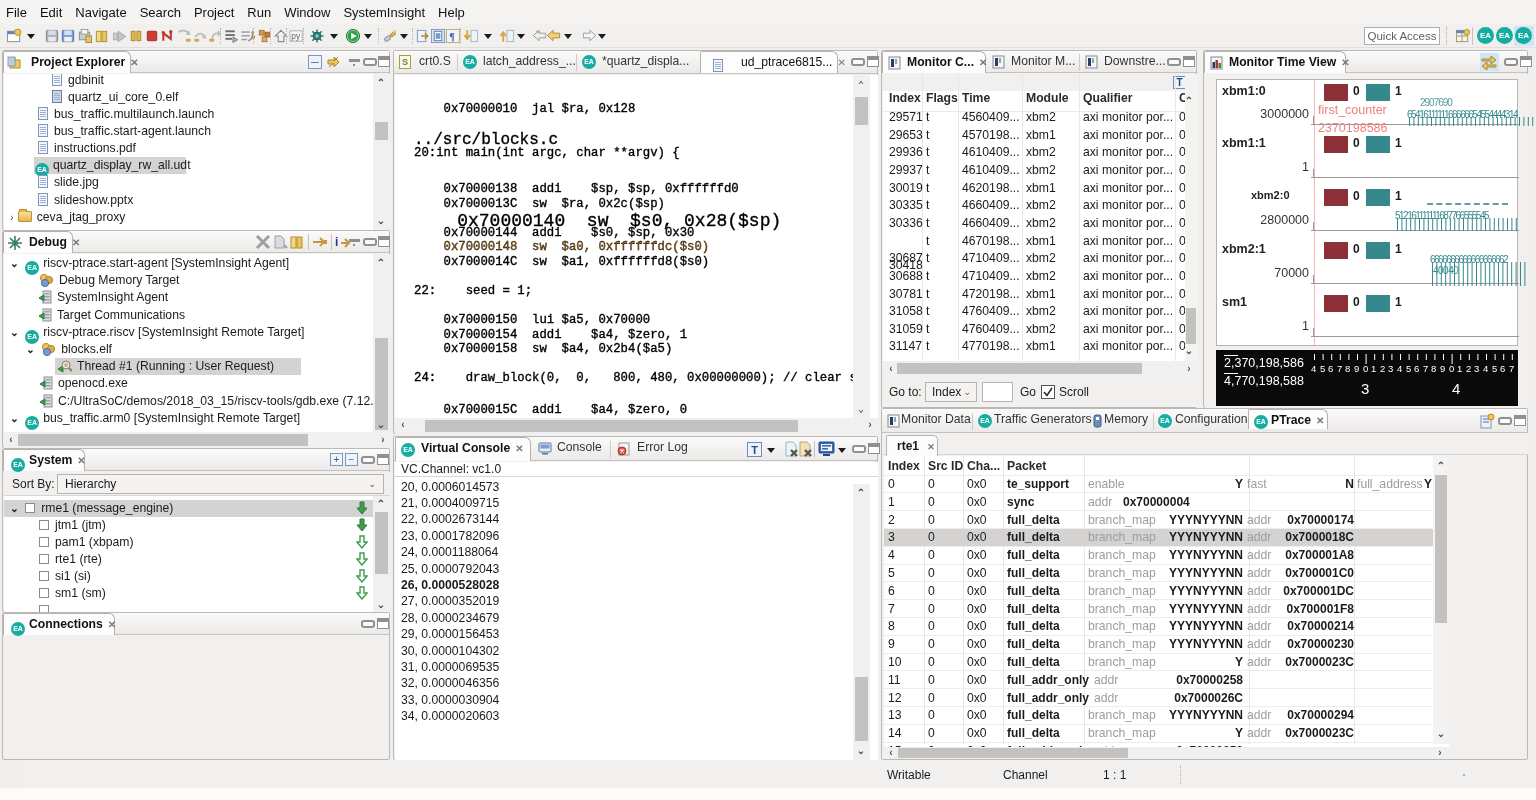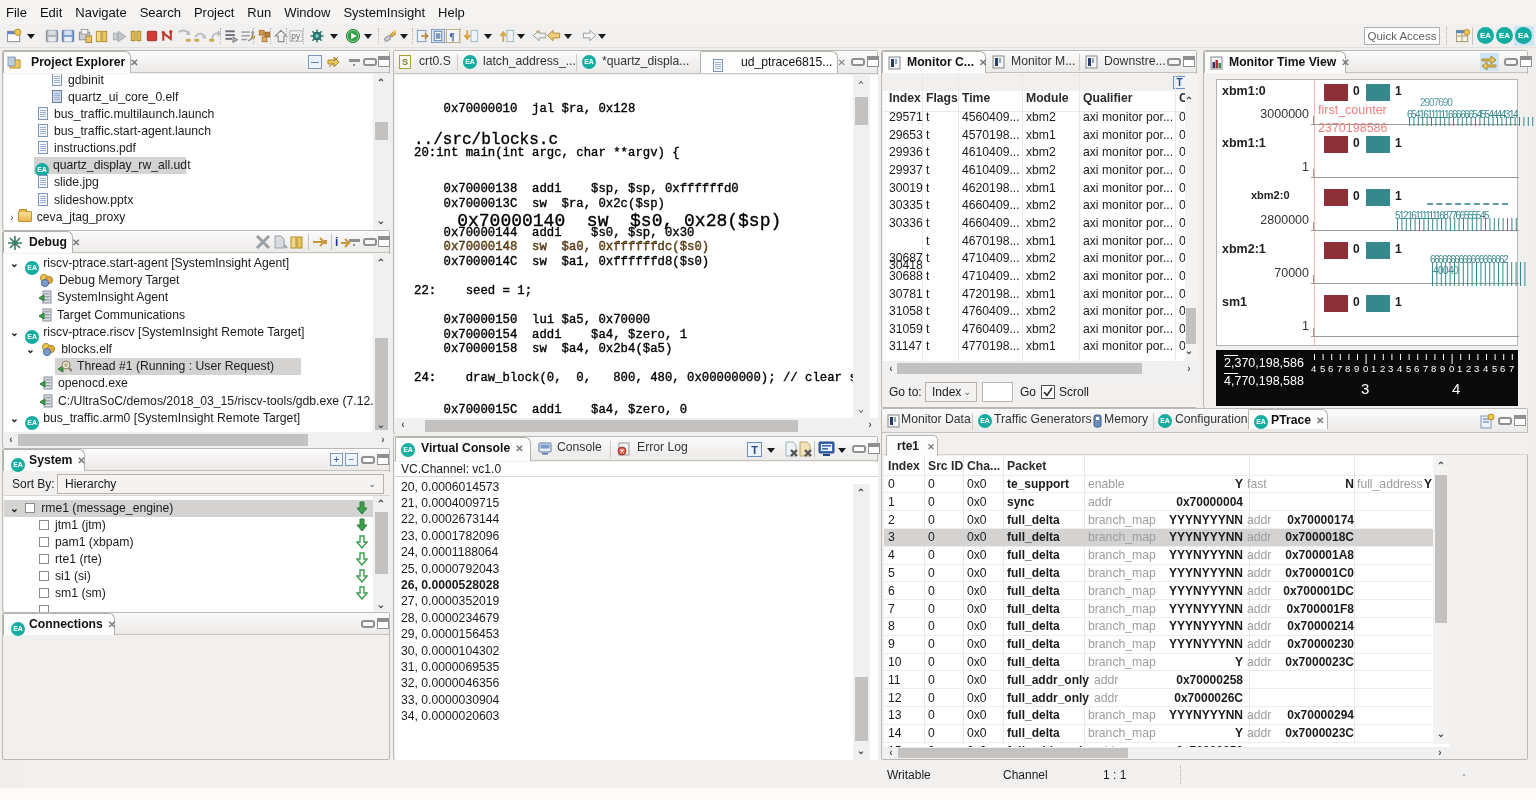--- a/index.html
+++ b/index.html
@@ -962,21 +962,21 @@
 <div class="cell gray" style="left:363px;top:20px;">fast</div>
 <div class="cell" style="left:350px;top:20px;width:120px;text-align:right;font-weight:600;font-size:12px;">N</div>
 <div class="cell gray" style="left:473px;top:20px;">full_address</div>
 <div class="cell" style="left:428px;top:20px;width:120px;text-align:right;font-weight:600;font-size:12px;">Y</div>
 <div class="hline" style="left:0;top:36.3px;width:548px;background:#efedeb;"></div>
 <div class="cell" style="left:4px;top:37.8px;">1</div>
 <div class="cell" style="left:44px;top:37.8px;">0</div>
 <div class="cell" style="left:83px;top:37.8px;">0x0</div>
 <div class="cell" style="left:123px;top:37.8px;font-weight:600;font-size:12px;">sync</div>
 <div class="cell gray" style="left:204px;top:37.8px;">addr</div>
-<div class="cell" style="left:239px;top:37.8px;width:120px;text-align:right;font-weight:600;font-size:12px;">0x70000004</div>
+<div class="cell" style="left:239px;top:37.8px;width:120px;text-align:left;font-weight:600;font-size:12px;">0x70000004</div>
 <div class="hline" style="left:0;top:54.1px;width:548px;background:#efedeb;"></div>
 <div class="cell" style="left:4px;top:55.599999999999994px;">2</div>
 <div class="cell" style="left:44px;top:55.599999999999994px;">0</div>
 <div class="cell" style="left:83px;top:55.599999999999994px;">0x0</div>
 <div class="cell" style="left:123px;top:55.599999999999994px;font-weight:600;font-size:12px;">full_delta</div>
 <div class="cell gray" style="left:204px;top:55.599999999999994px;">branch_map</div>
 <div class="cell" style="left:239px;top:55.599999999999994px;width:120px;text-align:right;font-weight:600;font-size:12px;">YYYNYYYNN</div>
 <div class="cell gray" style="left:363px;top:55.599999999999994px;">addr</div>
 <div class="cell" style="left:350px;top:55.599999999999994px;width:120px;text-align:right;font-weight:600;font-size:12px;">0x70000174</div>
 <div class="hline" style="left:0;top:71.9px;width:548px;background:#efedeb;"></div>

